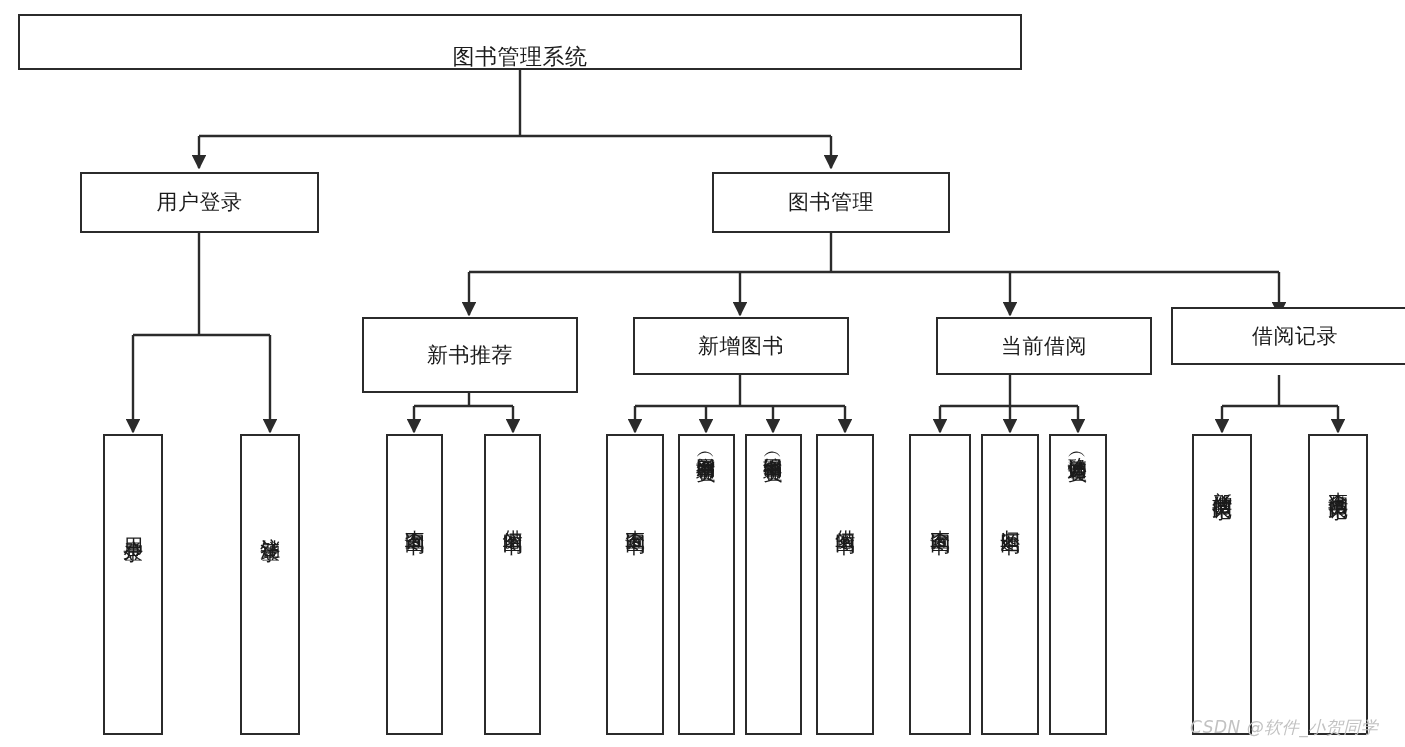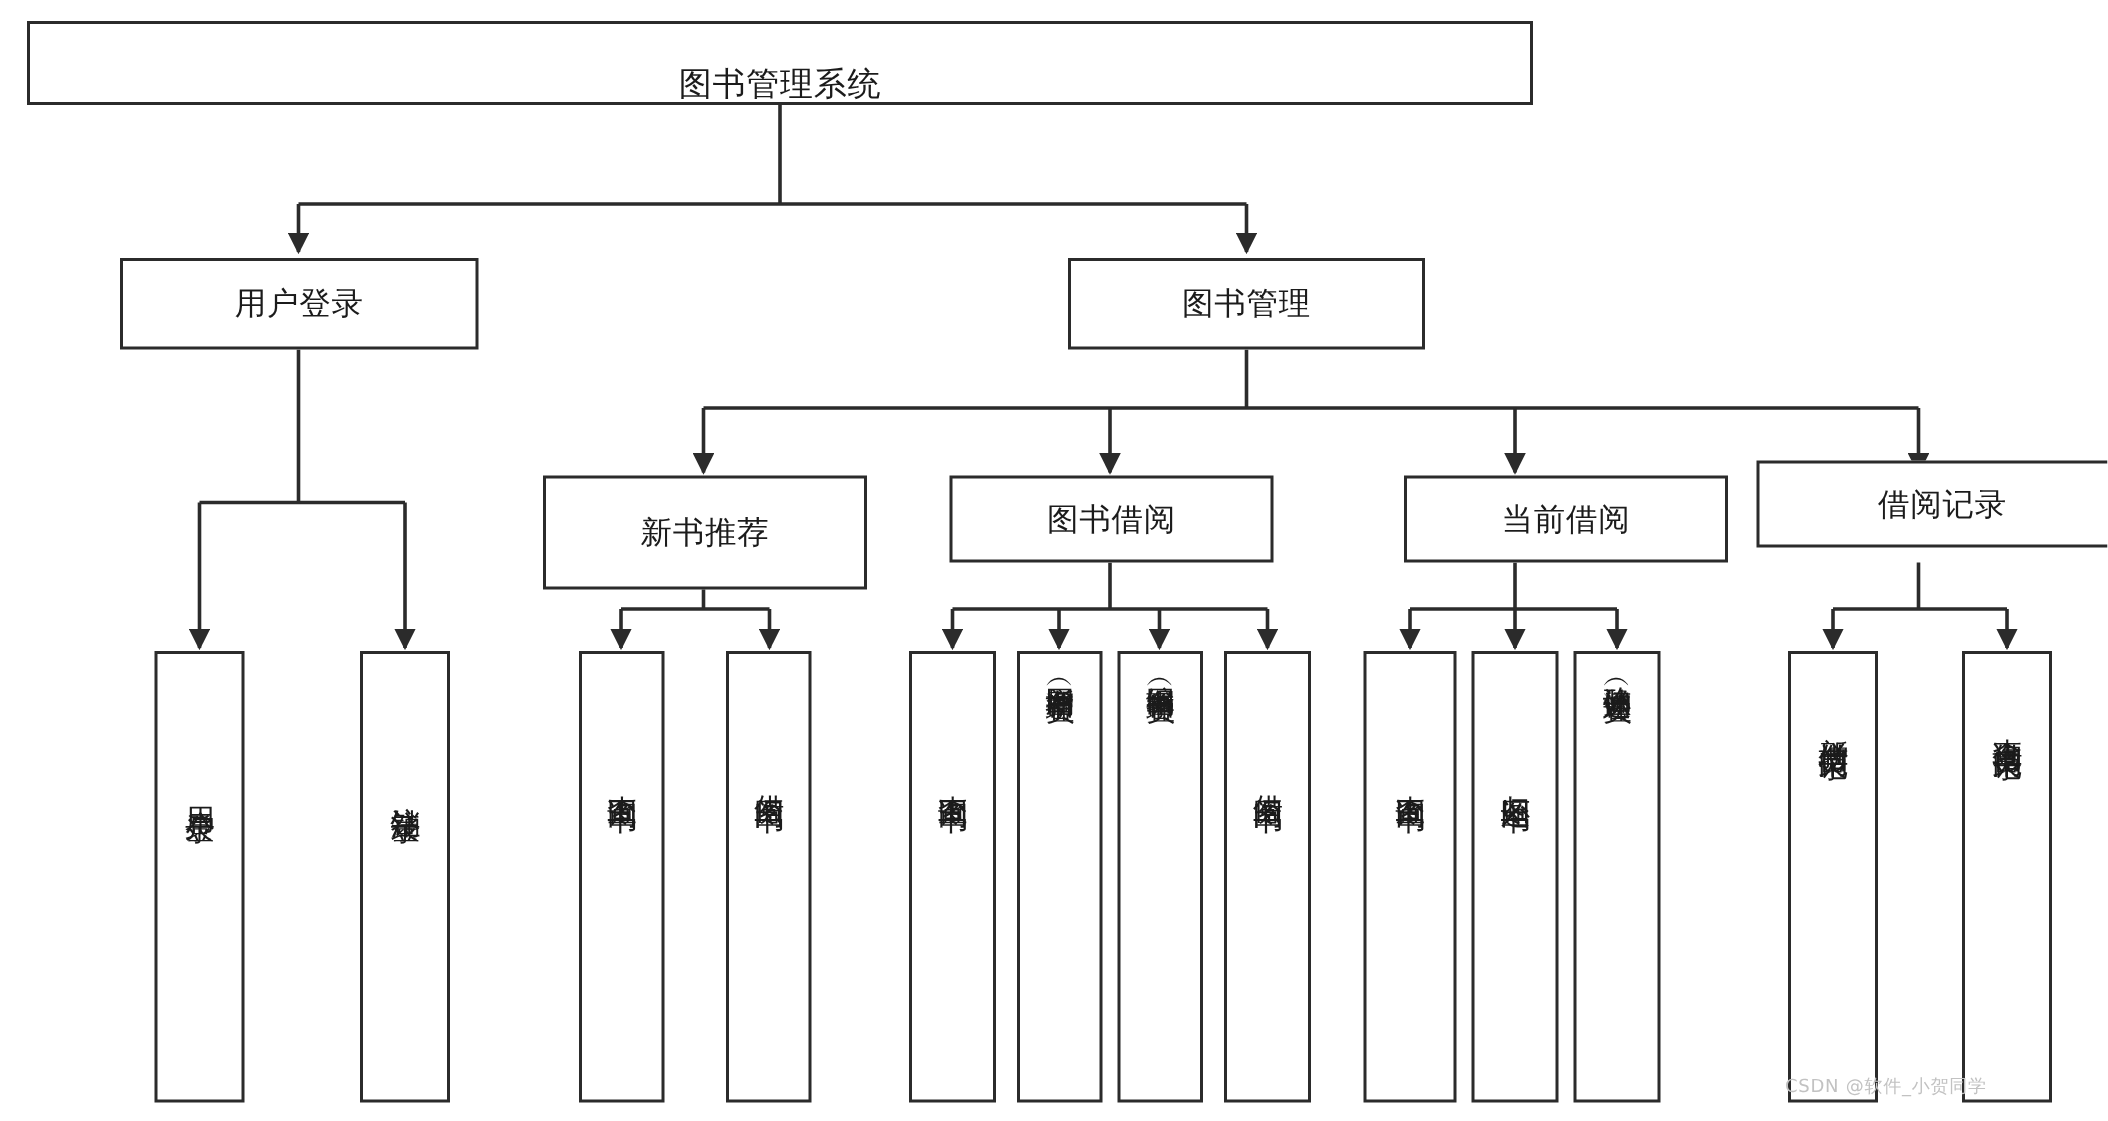--- a/index.html
+++ b/index.html
@@ -60,24 +60,25 @@
     letter-spacing: 2px;
     white-space: nowrap;
     margin: 0 auto;
   }
   .node.vert.tall-text .label {
     font-size: 19px;
     letter-spacing: 1px;
   }
   .watermark {
     position: absolute;
-    font-size: 12px;
+    font-size: 17px;
     color: #c2c2c2;
     white-space: nowrap;
     letter-spacing: 0.5px;
+    font-style: italic;
   }
 </style>
 </head>
 <body>
 
 <div id="canvas">
 
   <svg class="connectors" viewBox="0 0 1405 747" xmlns="http://www.w3.org/2000/svg">
     <defs>
       <marker id="arrow" viewBox="0 0 10 10" refX="9" refY="5" markerWidth="6" markerHeight="6" orient="auto-start-reverse">
@@ -136,21 +137,21 @@
     <span class="label">用户登录</span>
   </div>
   <div class="node horiz" style="left:712px; top:172px; width:238px; height:61px;">
     <span class="label">图书管理</span>
   </div>
 
   <div class="node horiz" style="left:362px; top:317px; width:216px; height:76px;">
     <span class="label">新书推荐</span>
   </div>
   <div class="node horiz" style="left:633px; top:317px; width:216px; height:58px;">
-    <span class="label">图书借阅</span>
+    <span class="label">新增图书</span>
   </div>
   <div class="node horiz" style="left:936px; top:317px; width:216px; height:58px;">
     <span class="label">当前借阅</span>
   </div>
   <div class="node horiz" style="left:1171px; top:307px; width:248px; height:58px;">
     <span class="label">借阅记录</span>
   </div>
 
   <div class="node vert" style="left:103px; top:434px; width:60px; height:301px; padding-top:86px;">
     <span class="label">用户登录</span>

